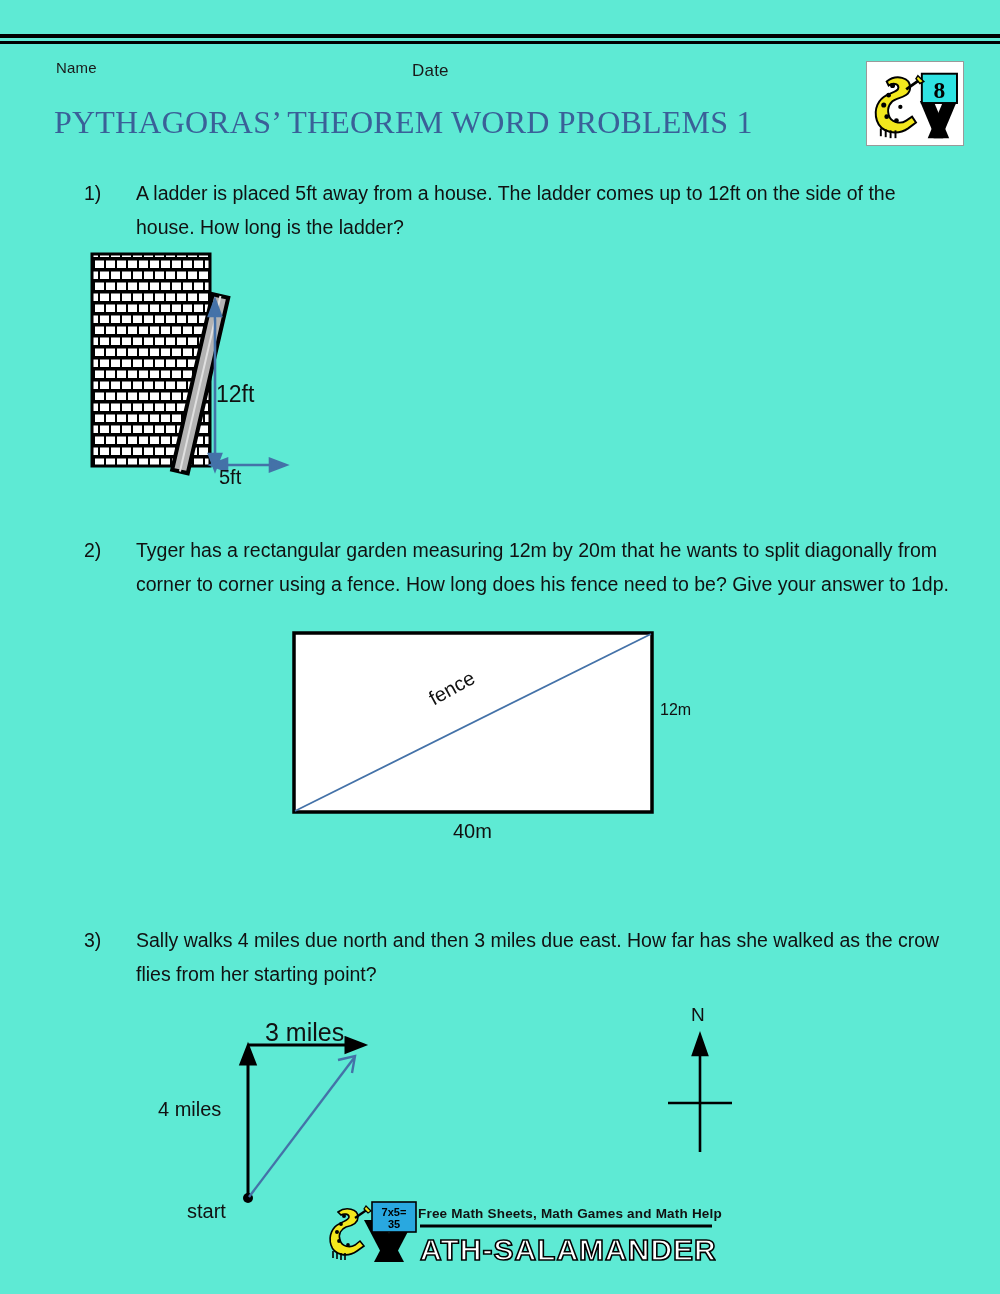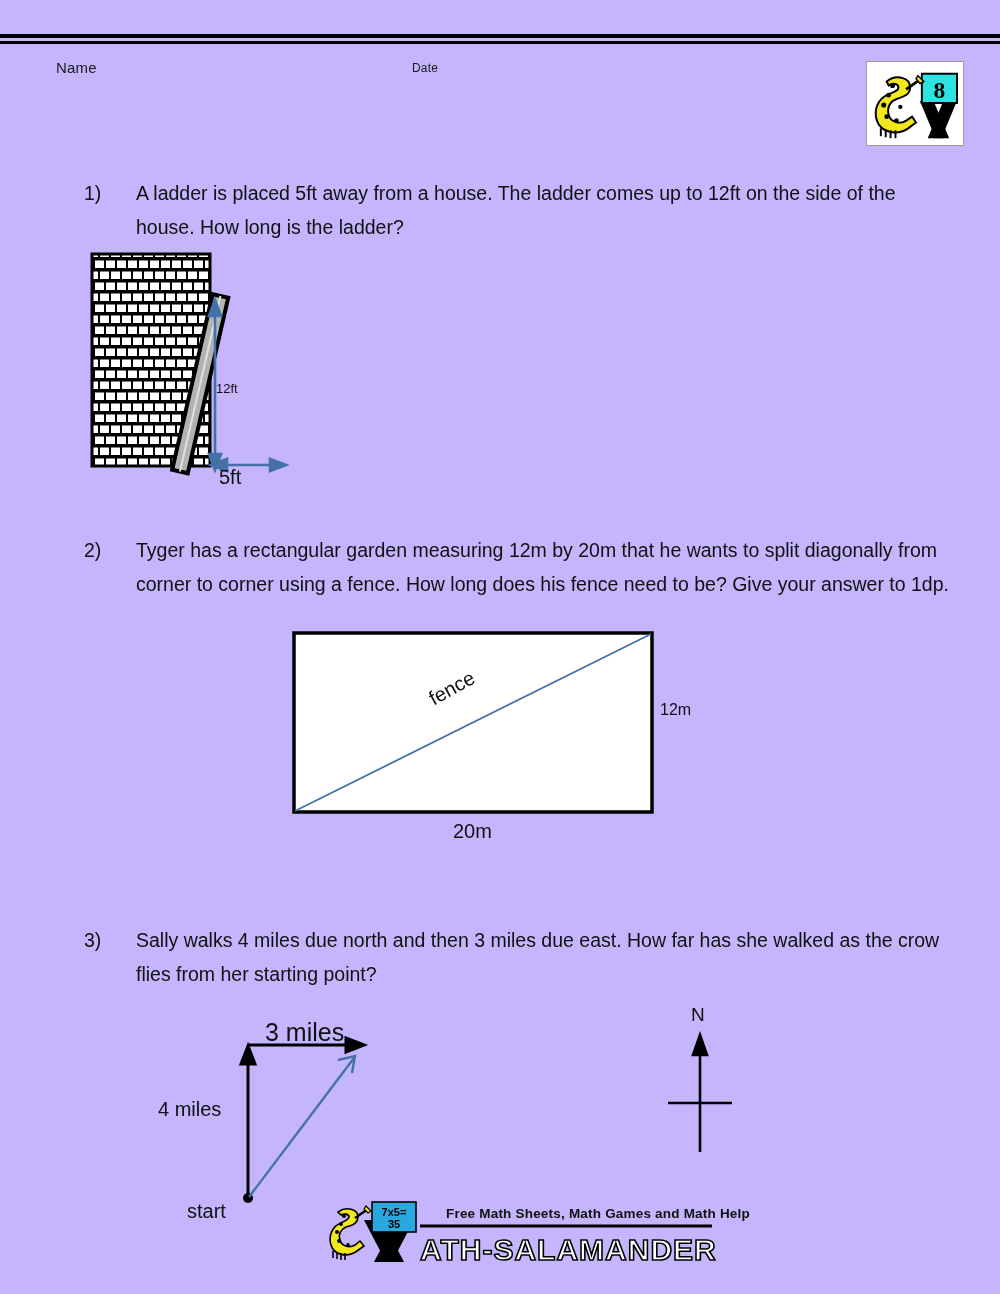--- a/index.html
+++ b/index.html
@@ -7,21 +7,21 @@
     padding: 0;
     background: #ffffff;
   }
   body {
     font-family: "Liberation Sans", sans-serif;
   }
   .page {
     position: relative;
     width: 1000px;
     height: 1294px;
-    background: #c4b5fd;
+    background: #5eead4;
     overflow: hidden;
   }
 
   
   .top-rule {
     position: absolute;
     left: 0;
     width: 1000px;
     background: #000000;
   }
@@ -33,21 +33,21 @@
     left: 56px;
     top: 59px;
     font-size: 15px;
     color: #1a1a1a;
     letter-spacing: 0.2px;
   }
   .date-label {
     position: absolute;
     left: 412px;
     top: 61px;
-    font-size: 12px;
+    font-size: 17px;
     color: #1a1a1a;
     letter-spacing: 0.2px;
   }
 
   .worksheet-title {
     position: absolute;
     left: 54px;
     top: 104px;
     font-family: "Liberation Serif", serif;
     font-size: 32px;
@@ -97,21 +97,21 @@
     position: absolute;
     left: 88px;
     top: 248px;
     width: 230px;
     height: 248px;
   }
   .label-12ft {
     position: absolute;
     left: 216px;
     top: 381px;
-    font-size: 13px;
+    font-size: 23px;
     color: #111111;
   }
   .label-5ft {
     position: absolute;
     left: 219px;
     top: 466px;
     font-size: 20px;
     color: #111111;
   }
 
@@ -200,34 +200,34 @@
     height: 68px;
   }
   .footer-tagline {
     position: absolute;
     left: 418px;
     top: 1206px;
     font-size: 13.5px;
     font-weight: bold;
     color: #111111;
     letter-spacing: 0.2px;
-    padding-left: 28px;
   }
 </style>
 </head>
 <body>
 
 <div class="page">
 
   <div class="top-rule top-rule-1"></div>
   <div class="top-rule top-rule-2"></div>
 
   <div class="name-label">Name</div>
   <div class="date-label">Date</div>
 
+  <div class="worksheet-title">PYTHAGORAS’ THEOREM WORD PROBLEMS 1</div>
 
   <div class="header-logo">
     <svg viewBox="0 0 98 85" width="96" height="83">
 
       <g fill="#000000">
         <polygon points="54,40 62,40 78,78 70,78"></polygon>
         <polygon points="78,40 86,40 70,78 62,78"></polygon>
         <polygon points="60,40 68,40 84,78 76,78"></polygon>
         <polygon points="84,40 92,40 76,78 68,78"></polygon>
       </g>
@@ -312,21 +312,21 @@
   </div>
 
   <div class="diagram-garden">
     <svg viewBox="0 0 362 183" width="362" height="183">
       <rect x="2" y="2" width="358" height="179" fill="#ffffff" stroke="#000000" stroke-width="3.5"></rect>
       <line x1="3" y1="180" x2="359" y2="3" stroke="#4472a8" stroke-width="1.8"></line>
     </svg>
   </div>
   <div class="label-fence">fence</div>
   <div class="label-12m">12m</div>
-  <div class="label-20m">20m</div>
+  <div class="label-20m">40m</div>
 
   <div class="question" id="question-3">
     <span class="q-num">3)</span>
     <span class="q-text">Sally walks 4 miles due north and then 3 miles due east. How far has she walked as the crow flies from her starting point?</span>
   </div>
 
   <div class="diagram-walk">
     <svg viewBox="0 0 150 172" width="150" height="172">
 
       <g stroke="#000000" stroke-width="3" fill="#000000">

